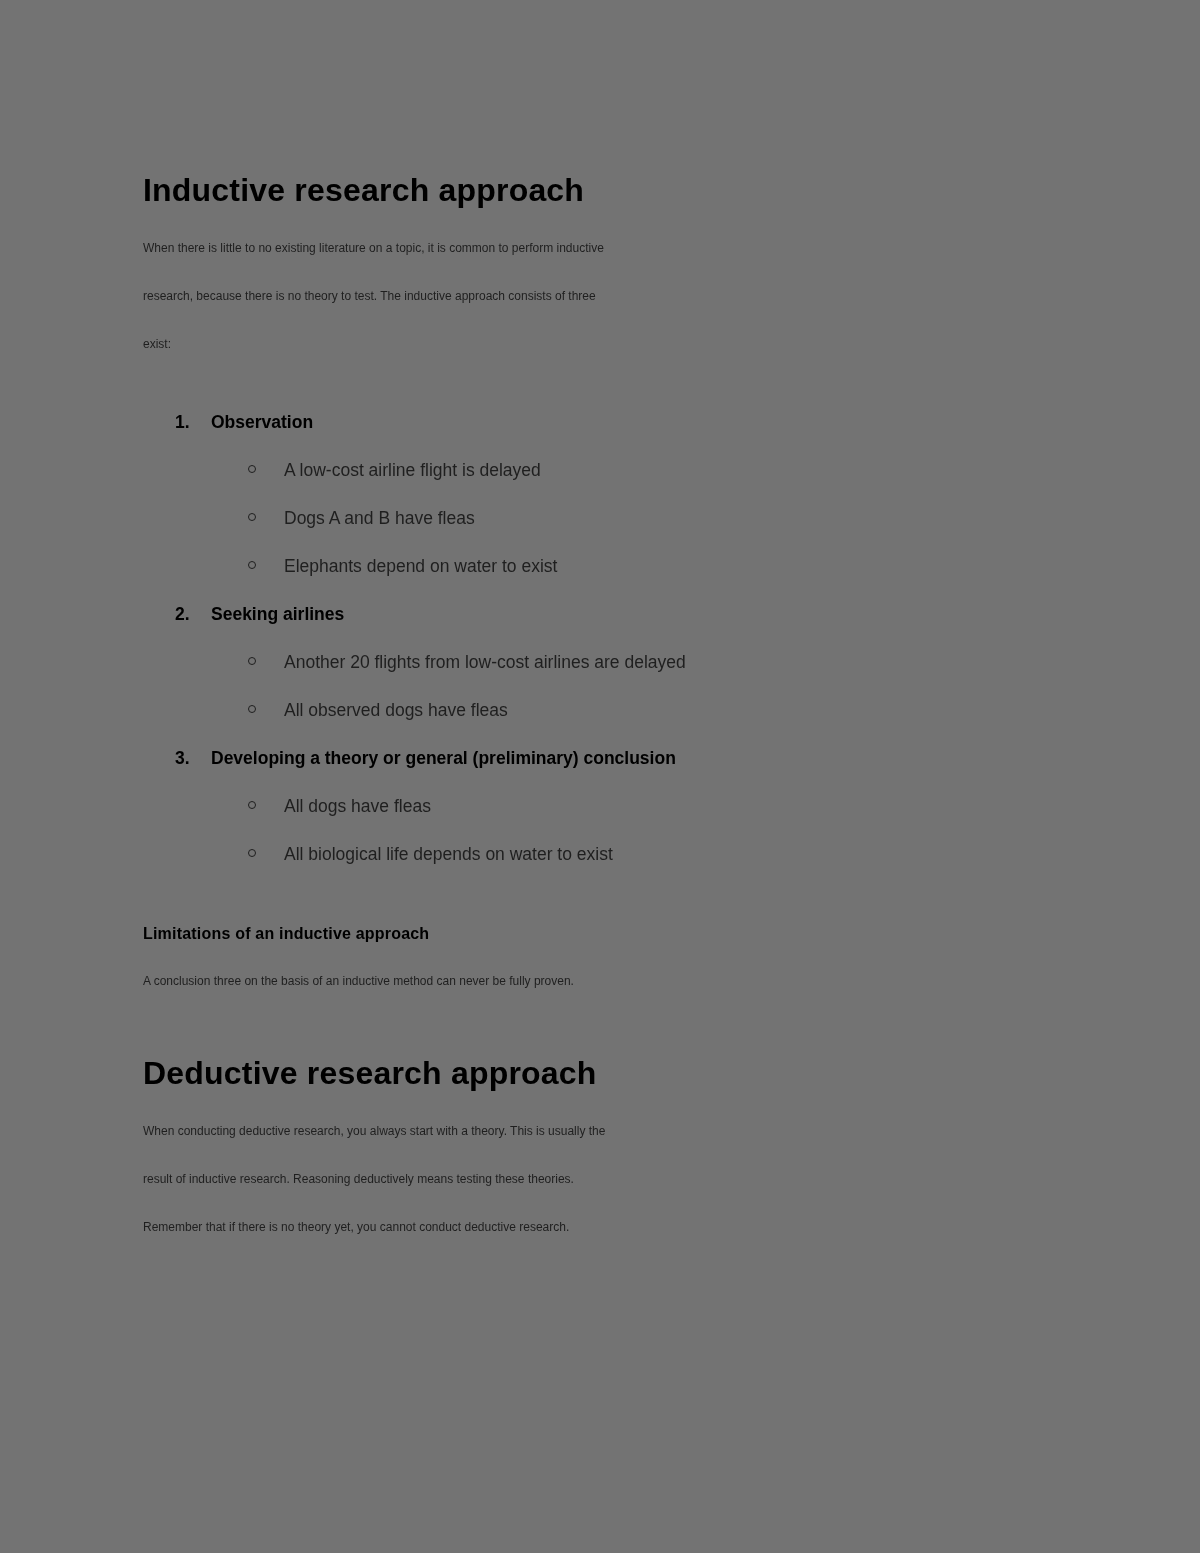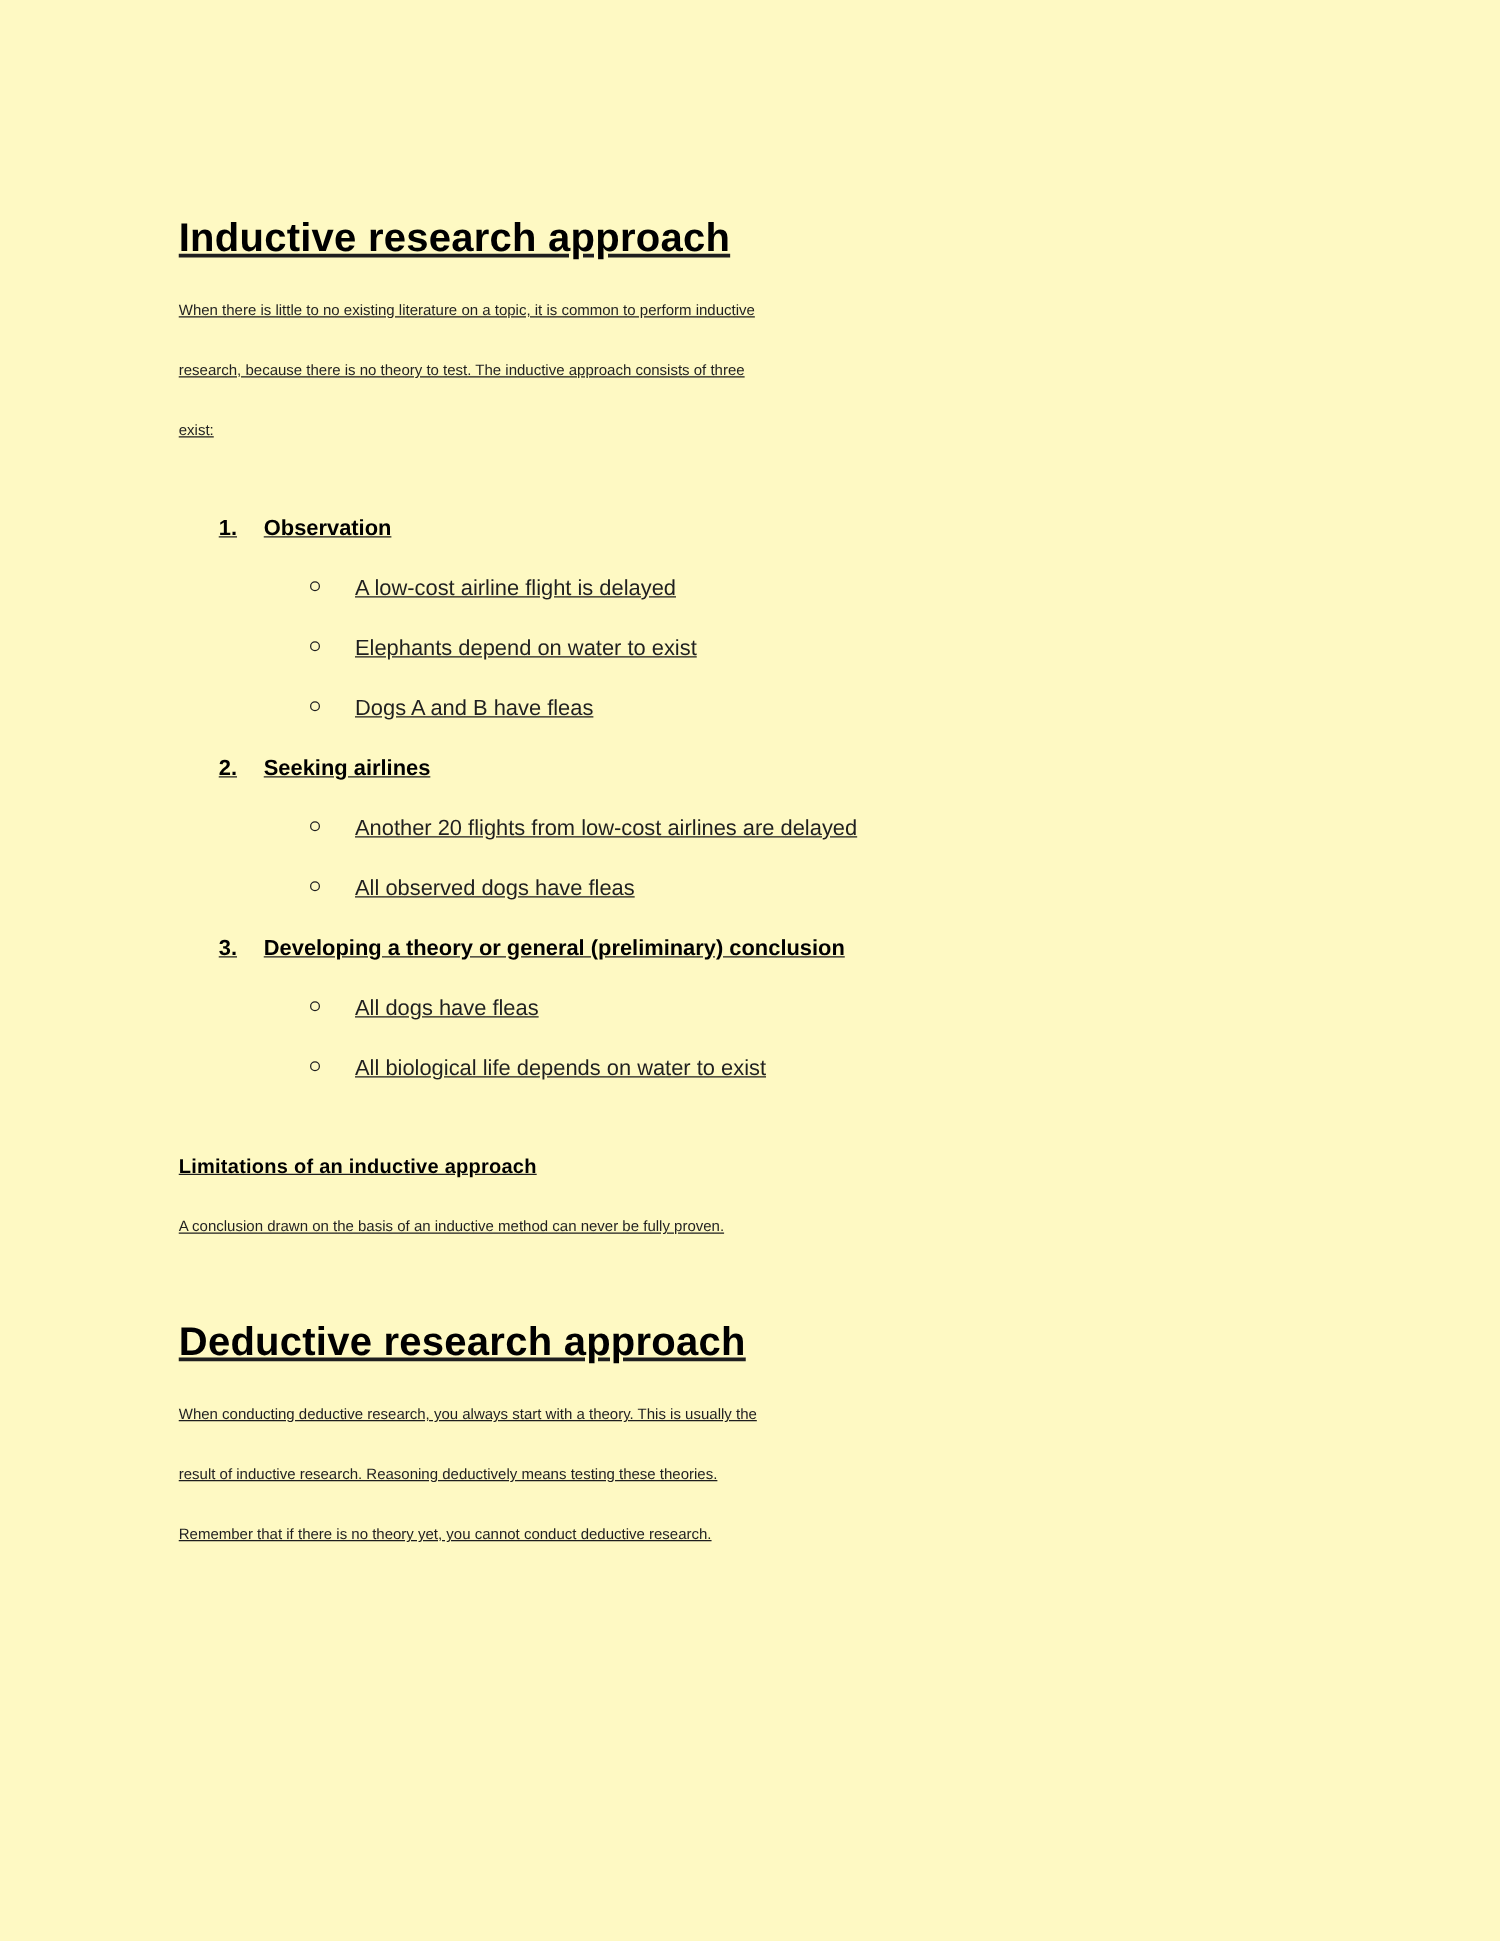--- a/index.html
+++ b/index.html
@@ -2,26 +2,25 @@
 <html><head>
 <meta charset="utf-8">
 <style>
   * { margin: 0; padding: 0; box-sizing: border-box; }
   html, body { background: #ffffff; }
   .page {
     position: relative;
     width: 1200px;
     height: 1553px;
     margin: 0 auto;
-    background: #fef9c3;
+    background: #737373;
     overflow: hidden;
     padding: 174px 145px 0 143px;
     font-family: "Liberation Sans", "DejaVu Sans", sans-serif;
     color: #1f1f1f;
-    text-decoration: underline;
   }
   h1 {
     font-size: 32px;
     line-height: 32px;
     font-weight: bold;
     color: #000000;
     letter-spacing: 0.2px;
   }
   h1.title-inductive { margin: 0 0 18px 0; }
   h1.title-deductive { margin: 52px 0 18px 0; }
@@ -89,25 +88,25 @@
     <div class="step-row">
       <span class="step-num">1.</span>
       <span class="step-label">Observation</span>
     </div>
     <div class="bullet-row">
       <span class="circle"></span>
       <span>A low-cost airline flight is delayed</span>
     </div>
     <div class="bullet-row">
       <span class="circle"></span>
-      <span>Elephants depend on water to exist</span>
+      <span>Dogs A and B have fleas</span>
     </div>
     <div class="bullet-row">
       <span class="circle"></span>
-      <span>Dogs A and B have fleas</span>
+      <span>Elephants depend on water to exist</span>
     </div>
 
     <div class="step-row">
       <span class="step-num">2.</span>
       <span class="step-label">Seeking airlines</span>
     </div>
     <div class="bullet-row">
       <span class="circle"></span>
       <span>Another 20 flights from low-cost airlines are delayed</span>
     </div>
@@ -127,21 +126,21 @@
     <div class="bullet-row">
       <span class="circle"></span>
       <span>All biological life depends on water to exist</span>
     </div>
 
   </div>
 
   <h3>Limitations of an inductive approach</h3>
 
   <div class="para">
-    <span class="line">A conclusion drawn on the basis of an inductive method can never be fully proven.</span>
+    <span class="line">A conclusion three on the basis of an inductive method can never be fully proven.</span>
   </div>
 
   <h1 class="title-deductive">Deductive research approach</h1>
 
   <div class="para">
     <span class="line">When conducting deductive research, you always start with a theory. This is usually the</span>
     <span class="line">result of inductive research. Reasoning deductively means testing these theories.</span>
     <span class="line">Remember that if there is no theory yet, you cannot conduct deductive research.</span>
   </div>
 

